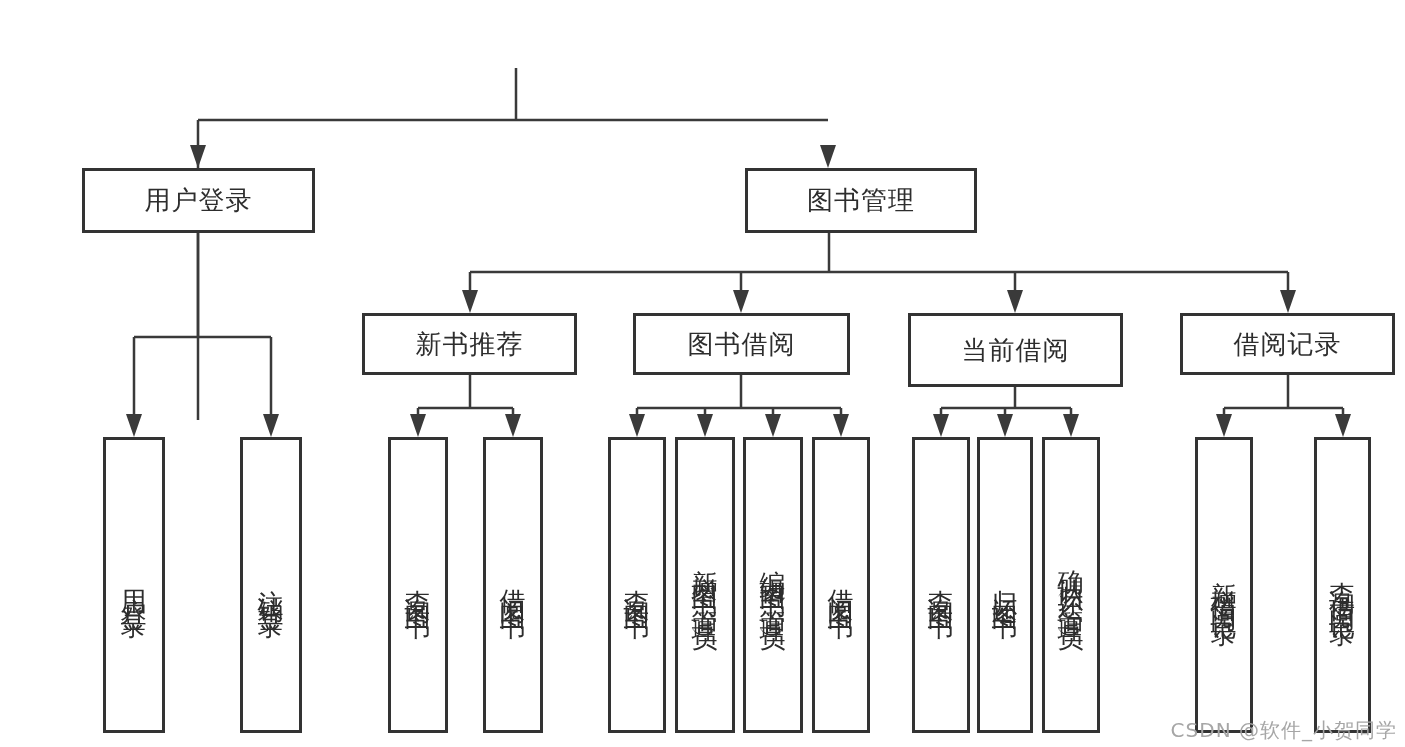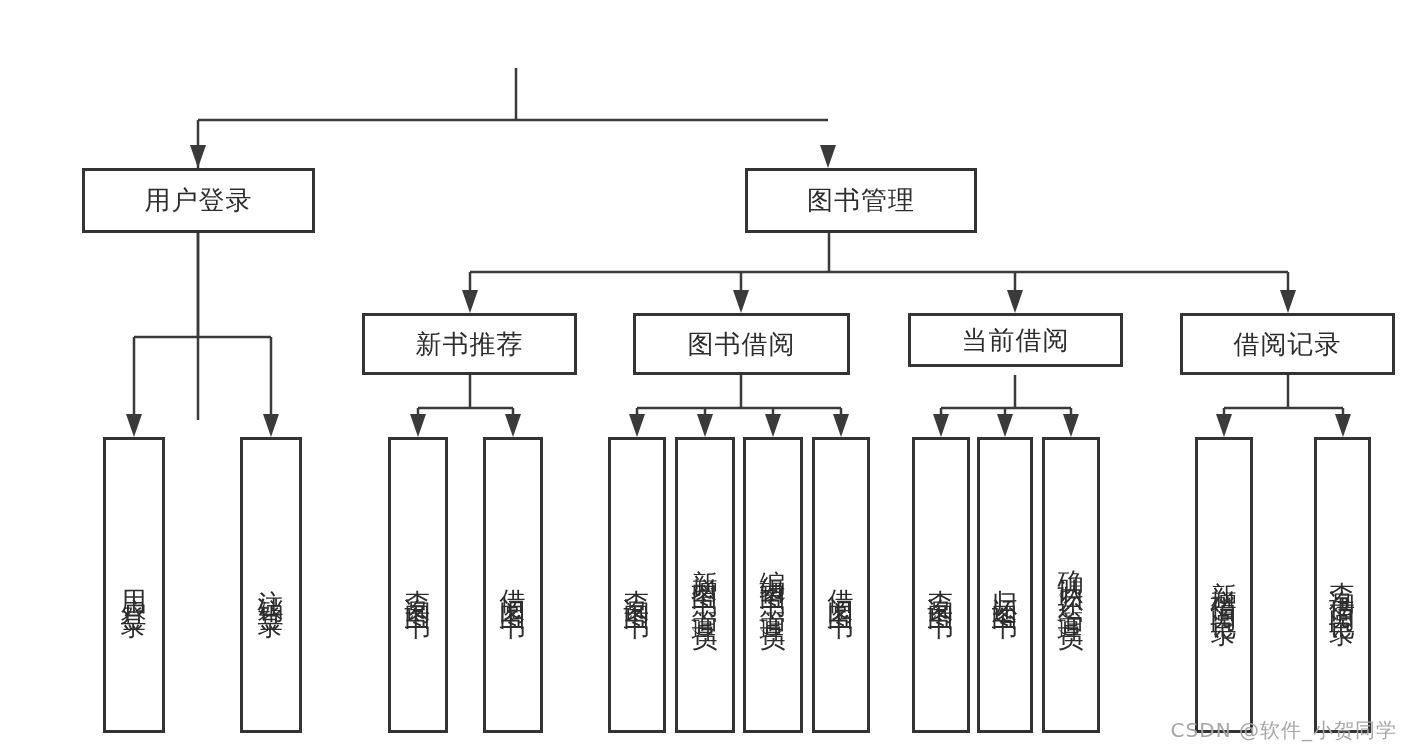--- a/index.html
+++ b/index.html
@@ -34,21 +34,21 @@
     white-space:nowrap;
   }
   
   .n-root{left:12px;top:14px;width:1008px;height:54px;}
   
   .n-login{left:82px;top:168px;width:233px;height:65px;}
   .n-mgmt{left:713px;top:168px;width:232px;height:65px;margin-left:32px;}
   
   .n-rec {left:362px;top:313px;width:215px;height:62px;}
   .n-bor {left:633px;top:313px;width:217px;height:62px;}
-  .n-cur {left:908px;top:313px;width:215px;height:54px;}
+  .n-cur {left:908px;top:313px;width:215px;height:74px;}
   .n-recd{left:1180px;top:313px;width:215px;height:62px;}
   
   .leaf{top:437px;height:296px;}
   .leaf span{
     writing-mode:vertical-rl;
     text-orientation:mixed;
     letter-spacing:8px;
     line-height:1;
   }
   .lf1 {left:103px;width:62px;}

